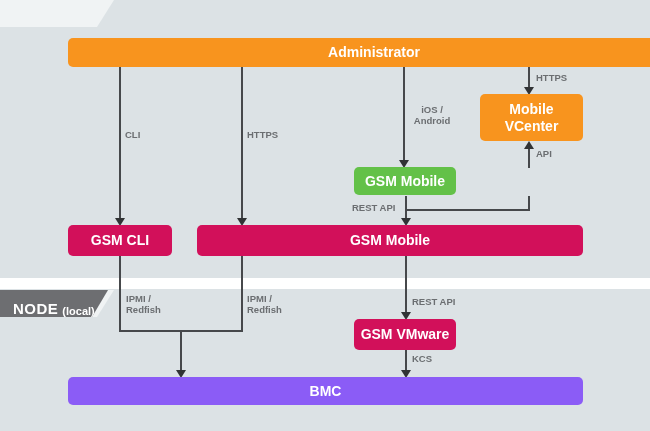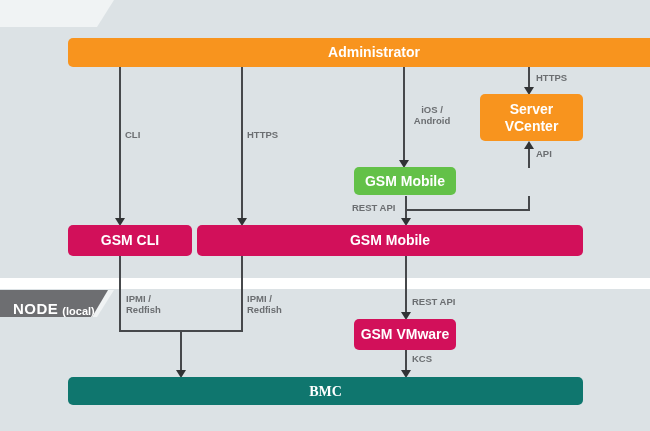--- a/index.html
+++ b/index.html
@@ -18,21 +18,21 @@
   .hl-remote,.hl-node{clip-path:polygon(0 0,114px 0,97px 27px,0 27px);}
   .bn-remote,.bn-node{clip-path:polygon(0 0,108px 0,92px 27px,0 27px);}
 
   
   .box{position:absolute;border-radius:5px;color:#fff;font-weight:bold;font-size:14px;
        display:flex;align-items:center;justify-content:center;text-align:center;
        white-space:pre-line;line-height:17px;}
   .orange{background:#F8941E;}
   .green{background:#63C148;}
   .magenta{background:#D2105A;}
-  .blue{background:#0f766e;font-family:Liberation Serif, serif;}
+  .blue{background:#8b5cf6;}
 
   
   .vline{position:absolute;width:2px;background:#46484B;}
   .hline{position:absolute;height:2px;background:#46484B;}
   .arr-down{position:absolute;width:0;height:0;border-left:5px solid transparent;
             border-right:5px solid transparent;border-top:8px solid #313335;}
   .arr-up{position:absolute;width:0;height:0;border-left:5px solid transparent;
           border-right:5px solid transparent;border-bottom:8px solid #313335;}
 
   
@@ -88,21 +88,21 @@
   <div class="elabel" style="left:536px;top:149px;">API</div>
   <div class="elabel" style="left:352px;top:203px;width:48px;">REST API</div>
   <div class="elabel" style="left:126px;top:294px;">IPMI /
 Redfish</div>
   <div class="elabel" style="left:247px;top:294px;">IPMI /
 Redfish</div>
   <div class="elabel" style="left:412px;top:297px;">REST API</div>
   <div class="elabel" style="left:412px;top:354px;">KCS</div>
 
   <div class="box orange" style="left:68px;top:38px;width:612px;height:29px;">Administrator</div>
-  <div class="box orange" style="left:480px;top:94px;width:103px;height:47px;">Server
+  <div class="box orange" style="left:480px;top:94px;width:103px;height:47px;">Mobile
 VCenter</div>
   <div class="box green" style="left:354px;top:167px;width:102px;height:28px;">GSM Mobile</div>
-  <div class="box magenta" style="left:68px;top:225px;width:124px;height:31px;">GSM CLI</div>
+  <div class="box magenta" style="left:68px;top:225px;width:104px;height:31px;">GSM CLI</div>
   <div class="box magenta" style="left:197px;top:225px;width:386px;height:31px;">GSM Mobile</div>
   <div class="box magenta" style="left:354px;top:319px;width:102px;height:31px;">GSM VMware</div>
   <div class="box blue" style="left:68px;top:377px;width:515px;height:28px;">BMC</div>
 
 </div>
 
 </body></html>

